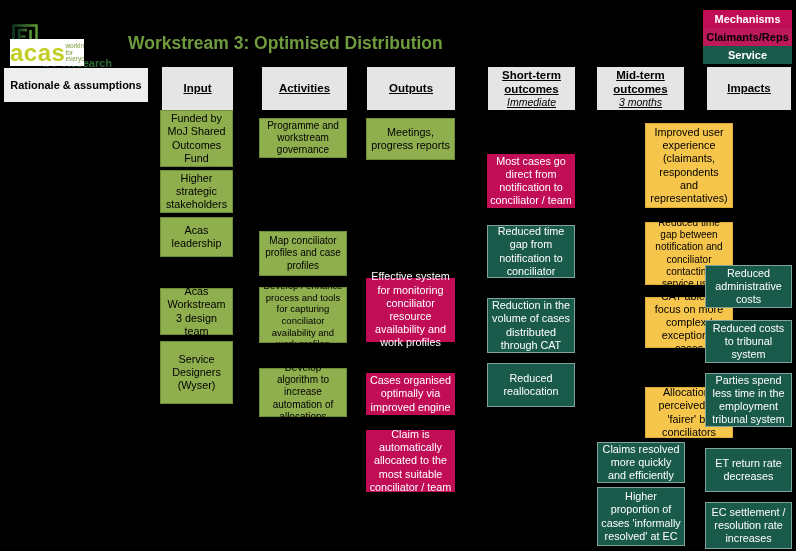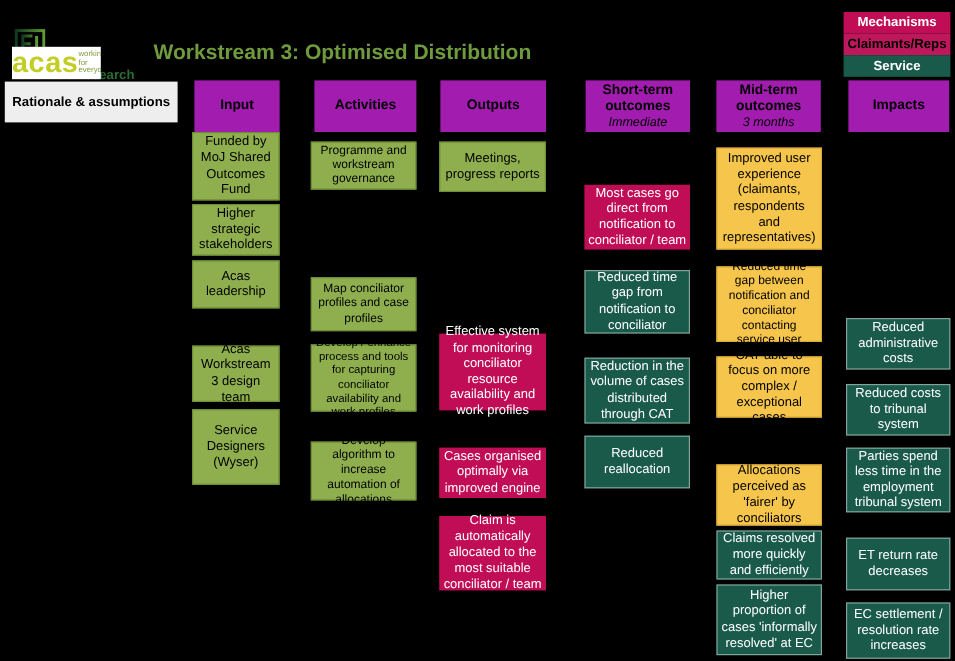--- a/index.html
+++ b/index.html
@@ -6,26 +6,26 @@
   .stage{
     position:relative;width:796px;height:551px;background:#000000;
     font-family:"Liberation Sans", sans-serif;overflow:hidden;
   }
   .box{
     position:absolute;box-sizing:border-box;display:flex;align-items:center;justify-content:center;
     text-align:center;font-size:10.8px;line-height:1.22;padding:2px 3px;color:#000;
   }
   .green{background:#8FAF4F;border:1px solid #6F8F36;}
   .pink{background:#C00D56;color:#fff;}
-  .yellow{background:#F6C54B;border:1px solid #DCAC39;}
+  .yellow{background:#F6C54B;border:1px solid #DCAC39;margin-left:48px;}
   .teal{background:#195A4B;color:#fff;border:1px solid rgba(255,255,255,0.45);}
   .hdr{
-    position:absolute;box-sizing:border-box;background:#a21caf;color:#000;
+    position:absolute;box-sizing:border-box;background:#e5e5e5;color:#000;
     display:flex;flex-direction:column;align-items:center;justify-content:center;
-    text-align:center;font-weight:bold;font-size:11.5px;line-height:1.25;padding:14px;
+    text-align:center;font-weight:bold;font-size:11.5px;line-height:1.25;padding:14px;text-decoration:underline;
   }
   .hdr .sub{font-weight:normal;font-style:italic;font-size:10.5px;}
   .rationale{
     position:absolute;left:4px;top:68px;width:144px;height:34px;background:#EEEEEE;
     display:flex;align-items:center;justify-content:center;font-weight:bold;font-size:11px;color:#000;
     box-sizing:border-box;
   }
   .title{
     position:absolute;left:128px;top:33px;width:470px;color:#6F9A3D;
     font-weight:bold;font-size:17.5px;white-space:nowrap;

